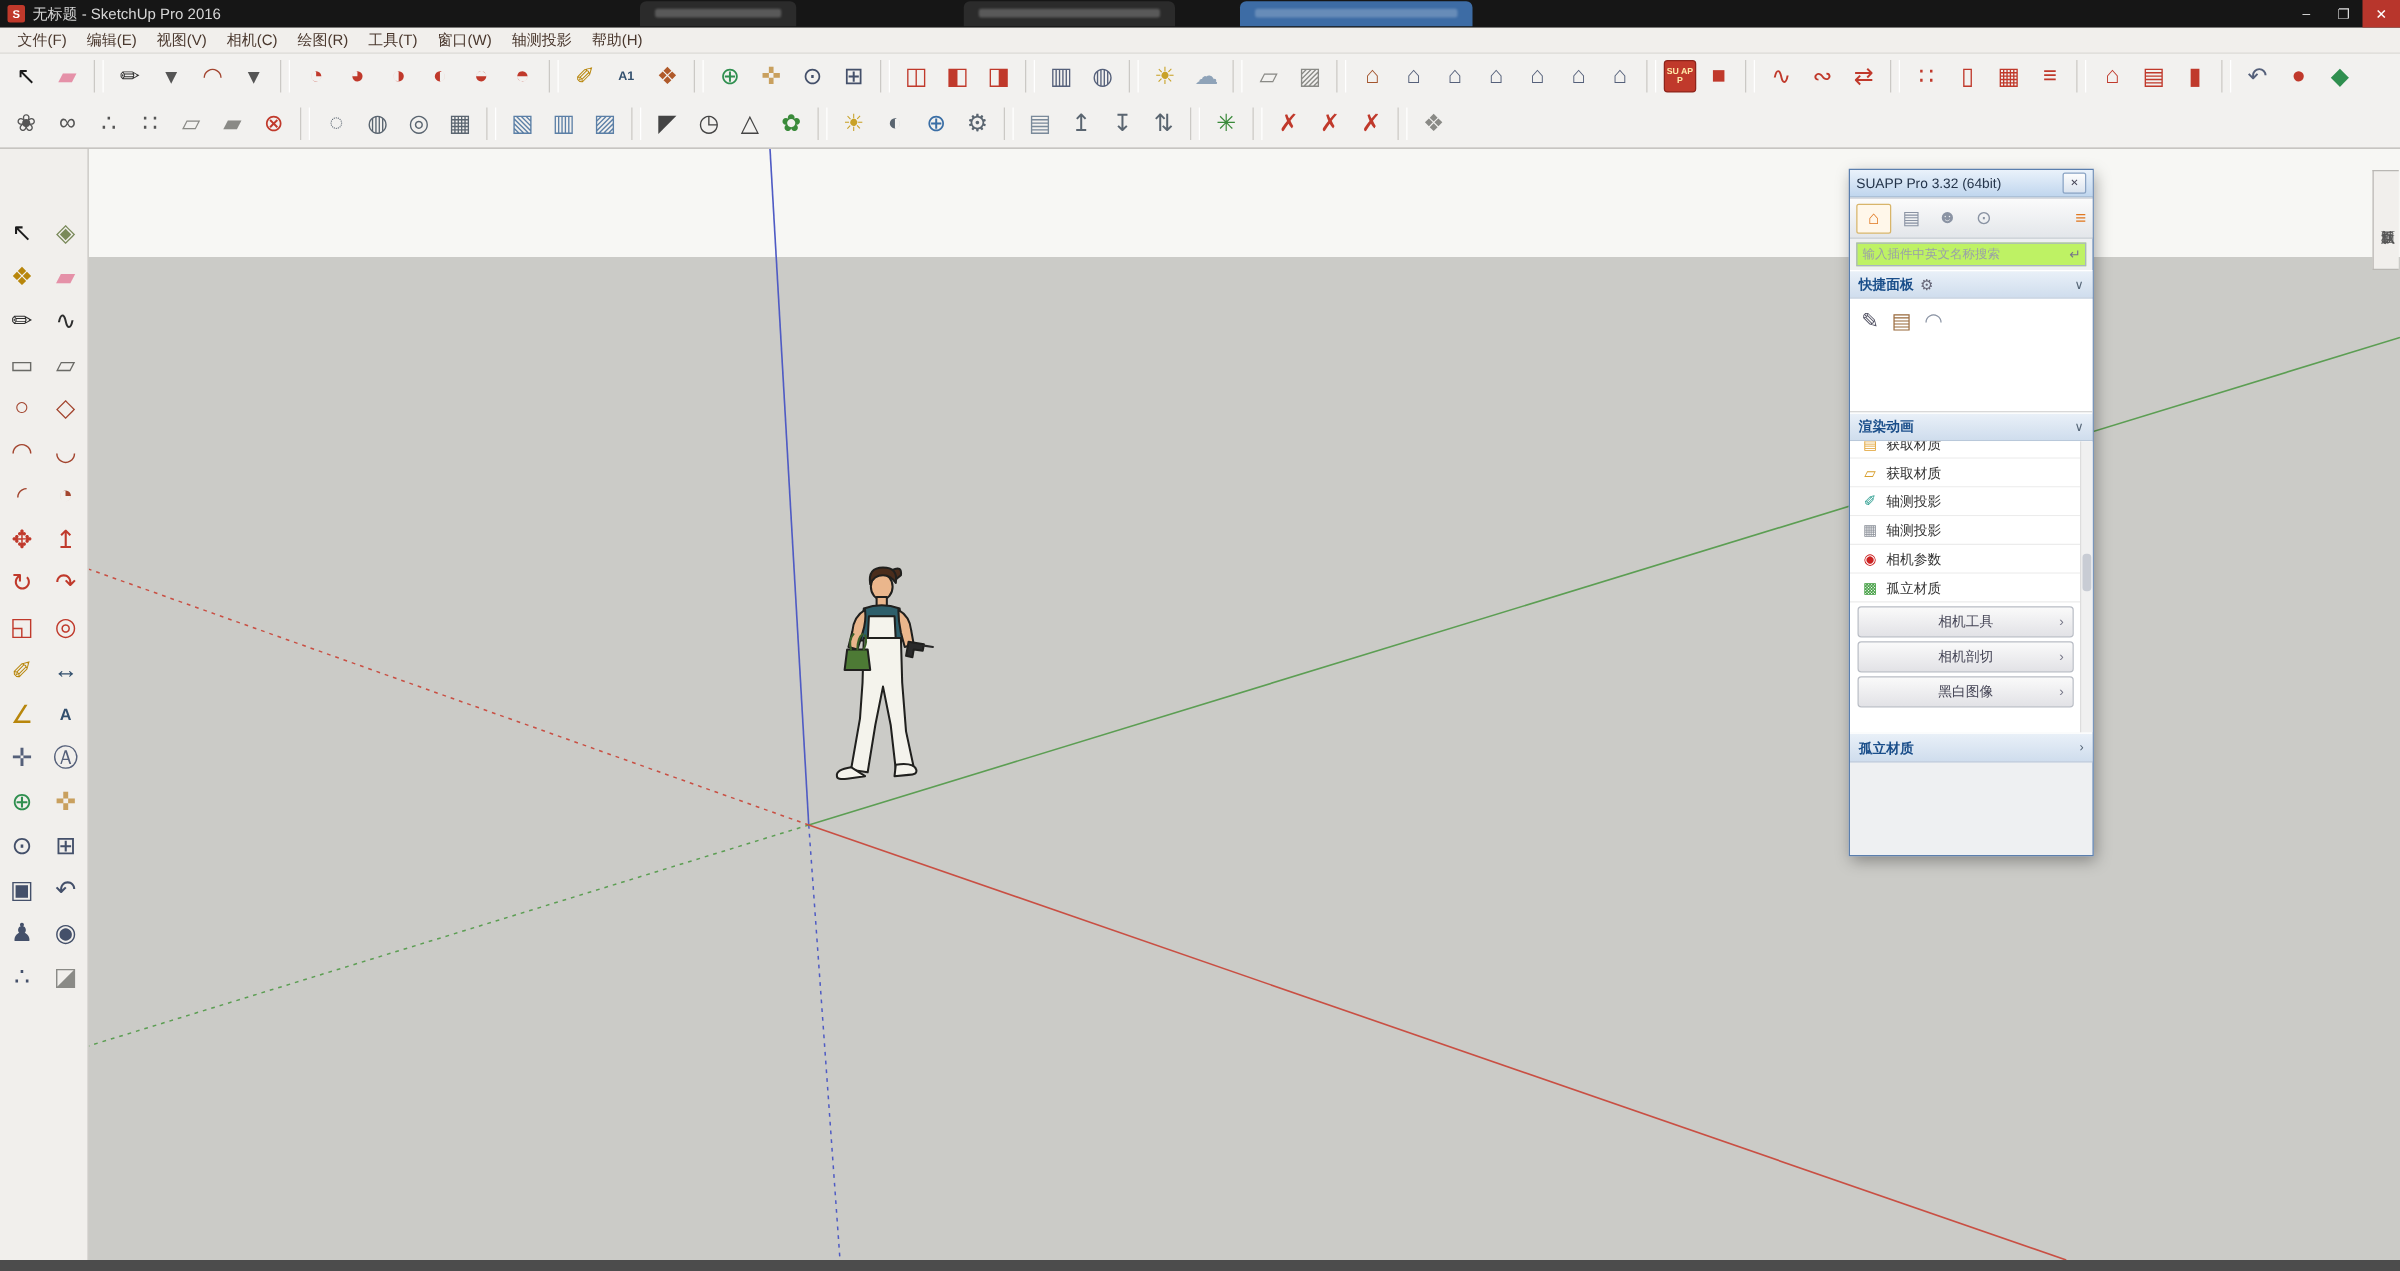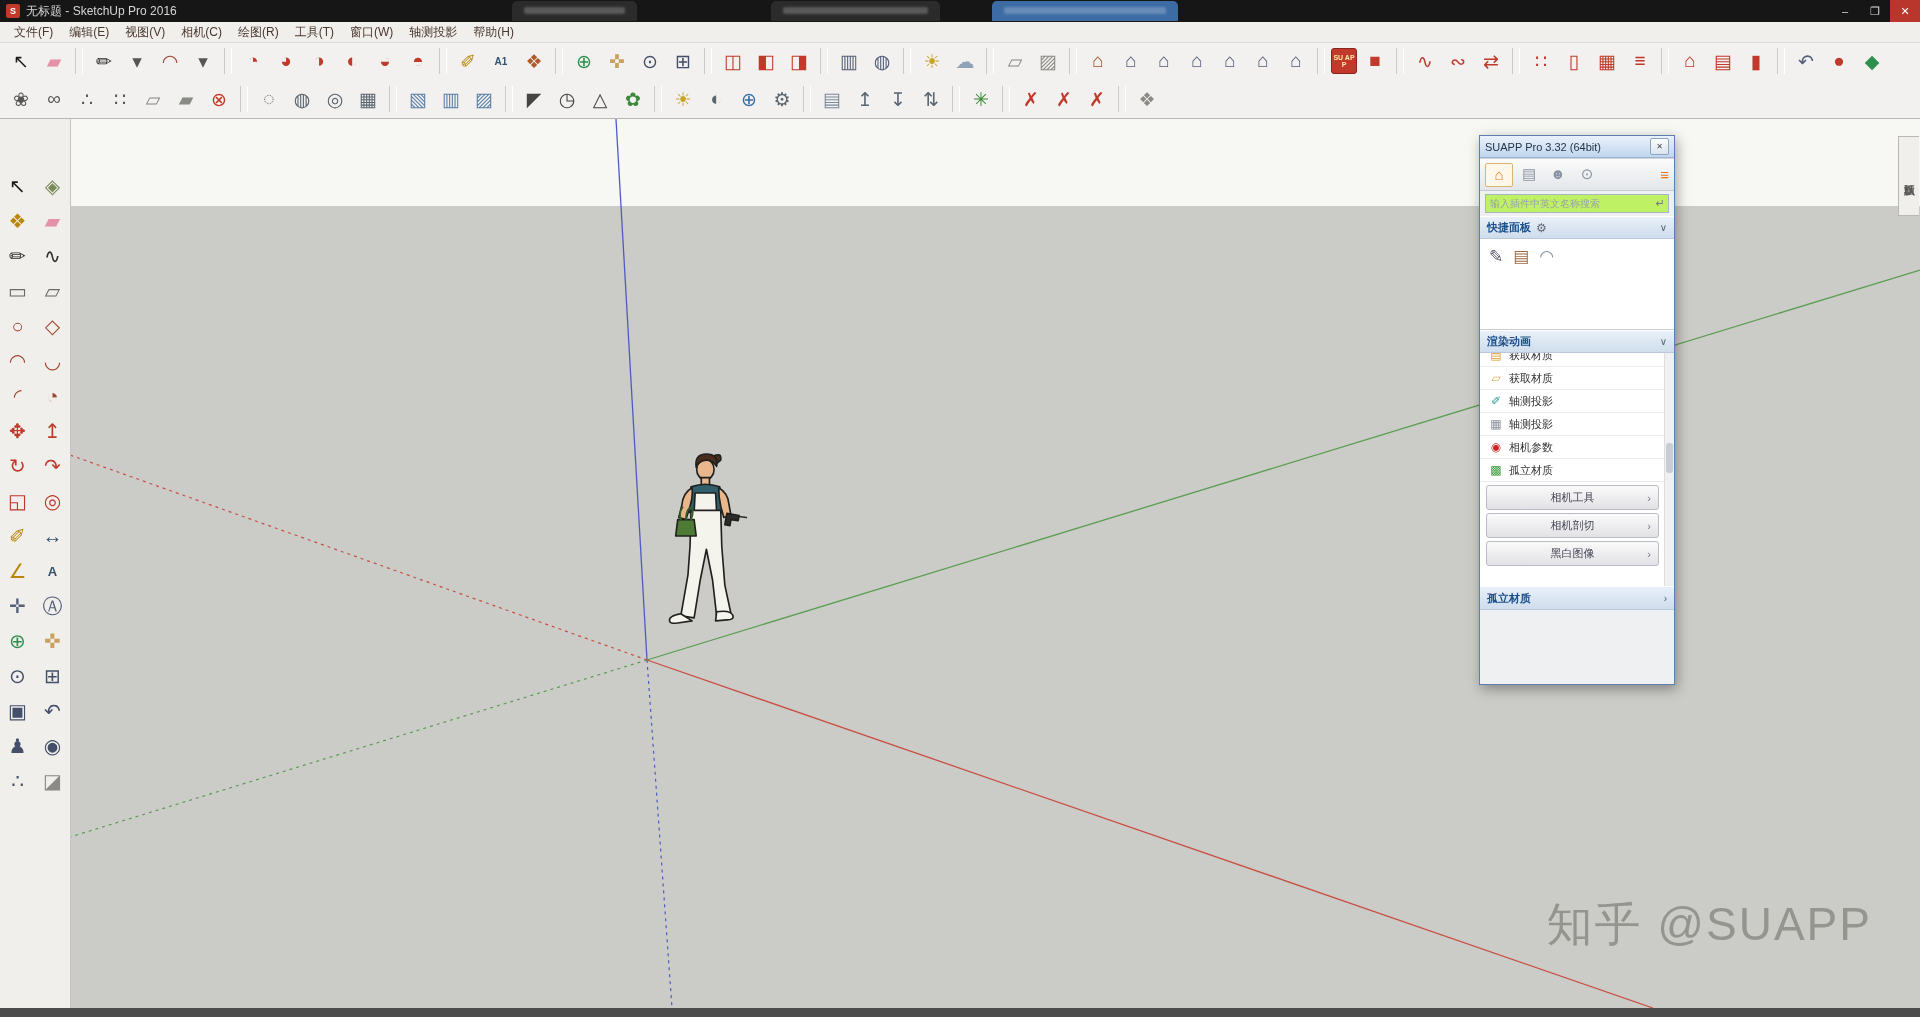--- a/index.html
+++ b/index.html
@@ -316,21 +316,20 @@
       <path d="M41,57 L70,57 L71,92 L74,130 L80,158 L66,160 L62,125 L56,95 L50,125 L44,162 L31,160 L38,120 L40,92 Z" fill="#f4f3ec"></path>
       <path d="M66,156 q14,-2 16,4 q1,4 -6,4 l-11,1 z" fill="#f4f3ec"></path>
       <path d="M31,158 q-12,2 -11,7 q0,3 8,2 l14,-2 z" fill="#f4f3ec"></path>
       <path d="M28,66 l16,0 l2,16 l-20,0 z" fill="#4d7a35"></path>
       <path d="M31,66 q-2,-8 2,-12 M36,66 q0,-9 4,-12 M41,66 q3,-7 1,-11" stroke="#3a5f28" fill="none"></path>
       <path d="M76,60 l12,2 l-1,5 l-7,-1 l-1,6 l-5,-1 z" fill="#2a2a2a"></path>
       <path d="M88,63 l7,1" stroke="#2a2a2a"></path>
     </g>
   </svg>
 
-  <div class="watermark">知乎 @SUAPP</div>
 </div>
 
 <div class="traytab">默认面板</div>
 
 <div class="statusstrip"></div>
 
 <div class="suapp">
   <div class="stitle">
     <span>SUAPP Pro 3.32 (64bit)</span>
     <span class="sclose">✕</span>

